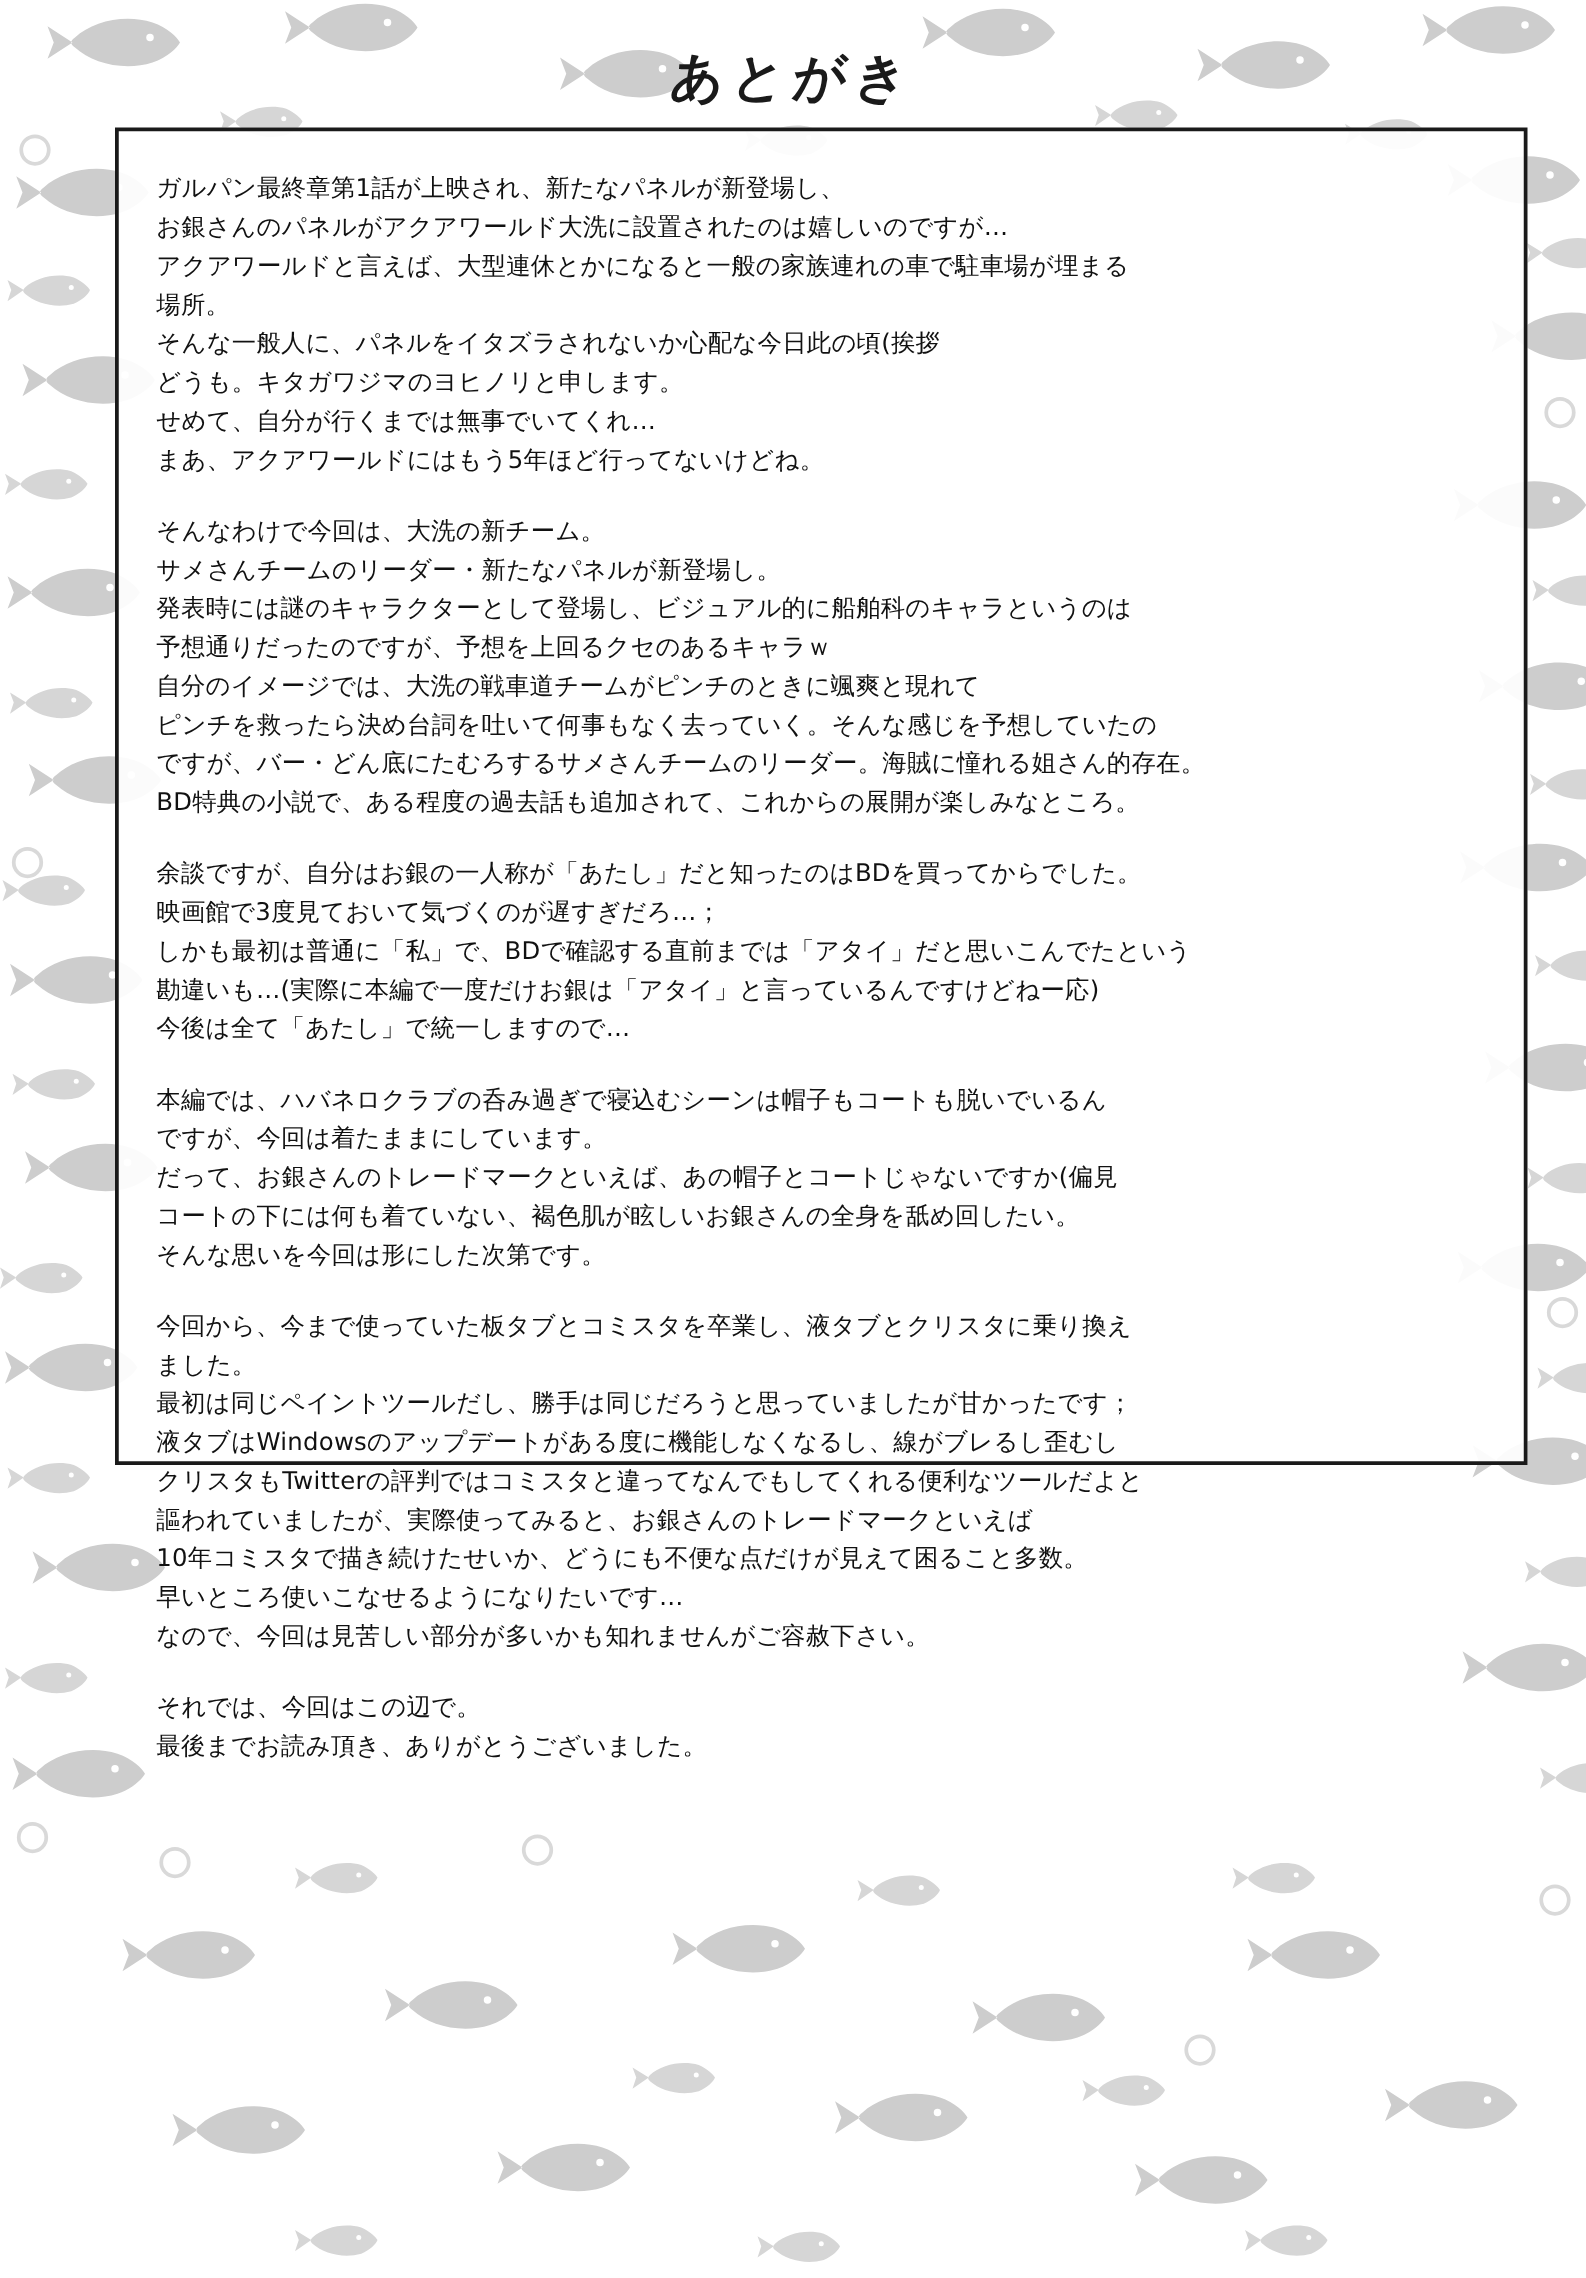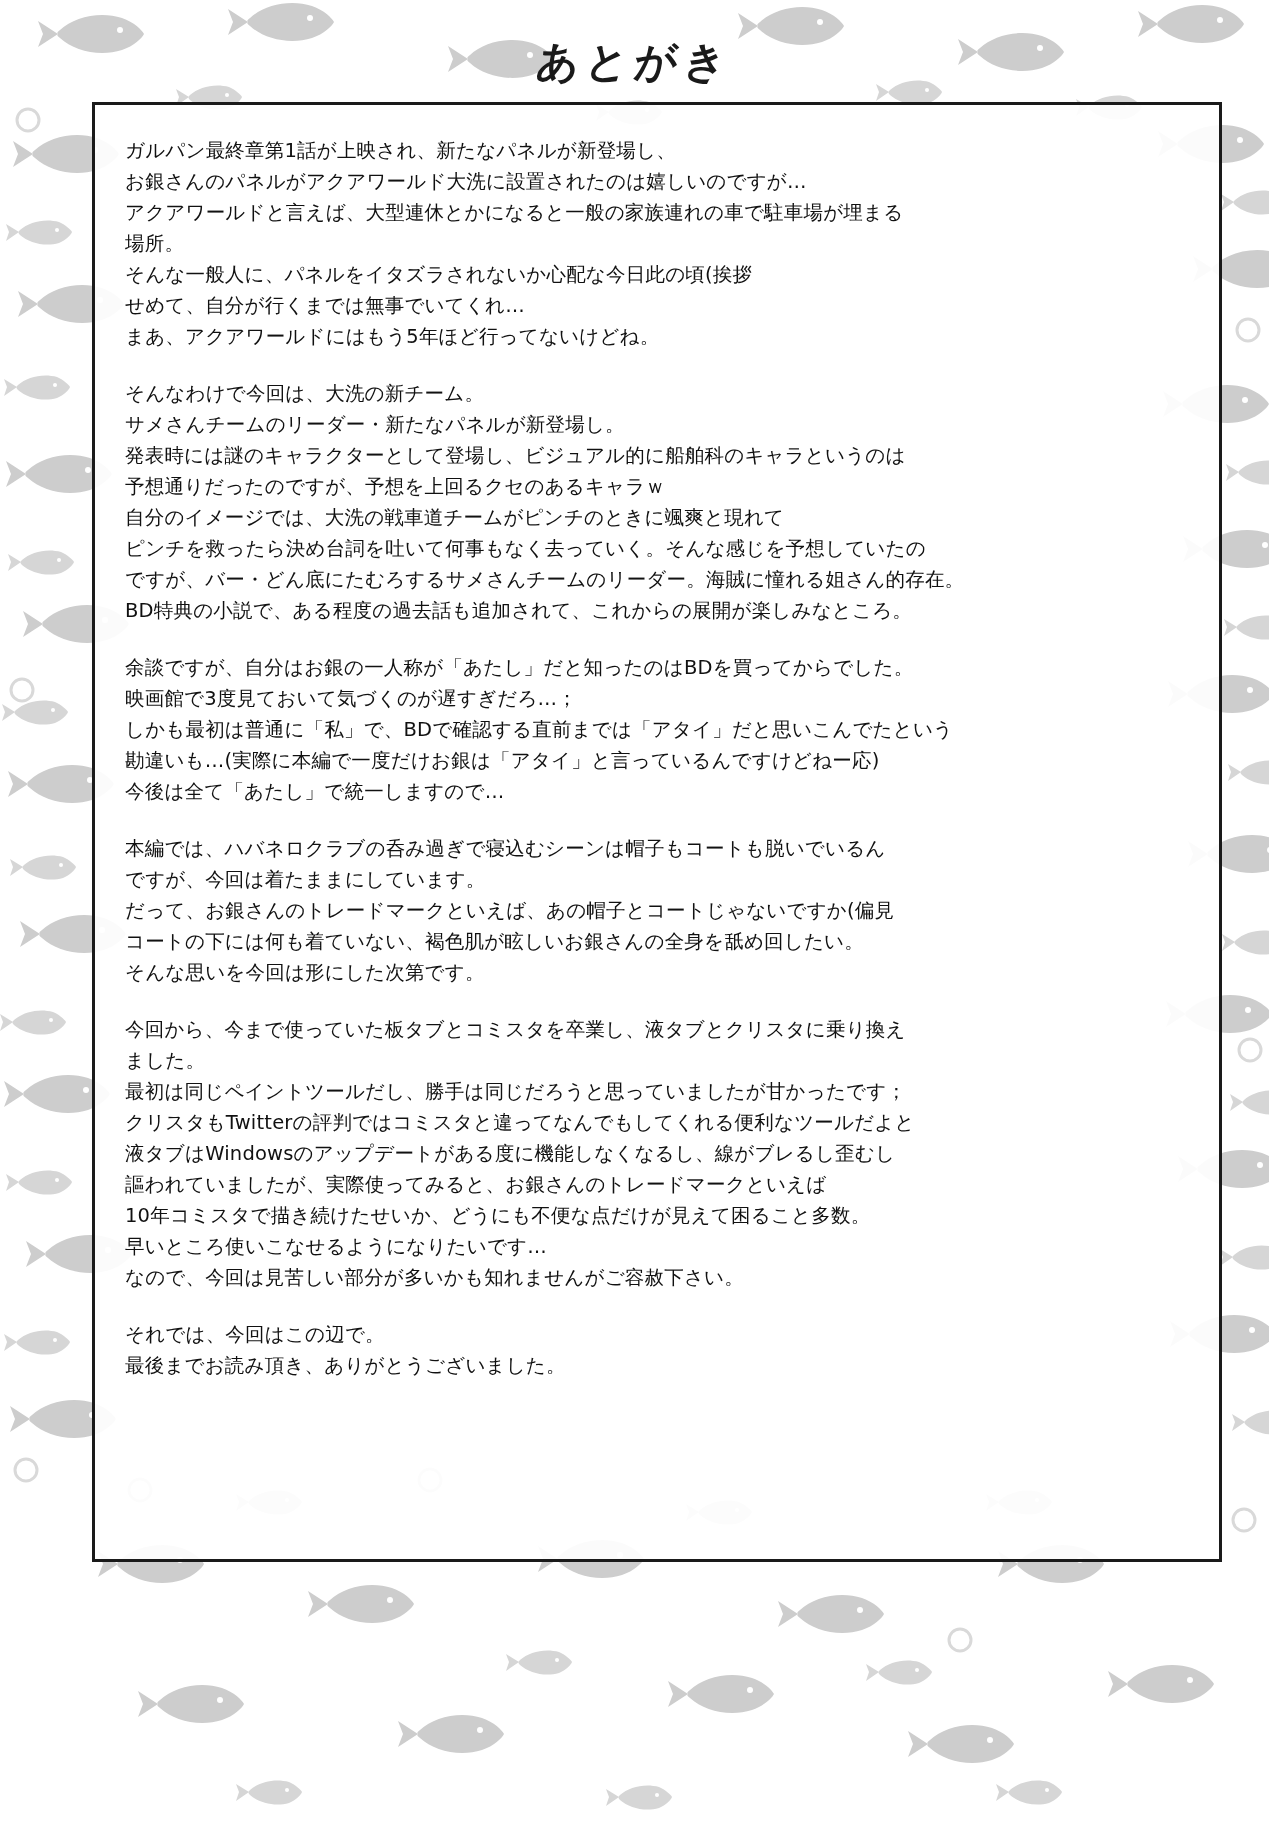--- a/index.html
+++ b/index.html
@@ -39,21 +39,21 @@
     z-index: 3;
     transform: skewX(-5deg);
   }
 
   
   .text-frame {
     position: absolute;
     left: 92px;
     top: 102px;
     width: 1130px;
-    height: 1460px;
+    height: 1070px;
     border: 3px solid #1a1a1a;
     background: rgba(255,255,255,0.92);
     box-sizing: border-box;
     z-index: 2;
   }
 
   .text-body {
     position: absolute;
     left: 30px;
     top: 30px;
@@ -179,20 +179,21 @@
 
 <div class="text-frame">
   <div class="text-body">
 
     <div class="para">
       <div class="line">ガルパン最終章第1話が上映され、新たなパネルが新登場し、</div>
       <div class="line">お銀さんのパネルがアクアワールド大洗に設置されたのは嬉しいのですが…</div>
       <div class="line">アクアワールドと言えば、大型連休とかになると一般の家族連れの車で駐車場が埋まる</div>
       <div class="line">場所。</div>
       <div class="line">そんな一般人に、パネルをイタズラされないか心配な今日此の頃(挨拶</div>
+      <div class="line">どうも。キタガワジマのヨヒノリと申します。</div>
       <div class="line">せめて、自分が行くまでは無事でいてくれ…</div>
       <div class="line">まあ、アクアワールドにはもう5年ほど行ってないけどね。</div>
     </div>
 
     <div class="para">
       <div class="line">そんなわけで今回は、大洗の新チーム。</div>
       <div class="line">サメさんチームのリーダー・新たなパネルが新登場し。</div>
       <div class="line">発表時には謎のキャラクターとして登場し、ビジュアル的に船舶科のキャラというのは</div>
       <div class="line">予想通りだったのですが、予想を上回るクセのあるキャラｗ</div>
       <div class="line">自分のイメージでは、大洗の戦車道チームがピンチのときに颯爽と現れて</div>
@@ -214,22 +215,22 @@
       <div class="line">ですが、今回は着たままにしています。</div>
       <div class="line">だって、お銀さんのトレードマークといえば、あの帽子とコートじゃないですか(偏見</div>
       <div class="line">コートの下には何も着ていない、褐色肌が眩しいお銀さんの全身を舐め回したい。</div>
       <div class="line">そんな思いを今回は形にした次第です。</div>
     </div>
 
     <div class="para">
       <div class="line">今回から、今まで使っていた板タブとコミスタを卒業し、液タブとクリスタに乗り換え</div>
       <div class="line">ました。</div>
       <div class="line">最初は同じペイントツールだし、勝手は同じだろうと思っていましたが甘かったです；</div>
+      <div class="line">液タブはWindowsのアップデートがある度に機能しなくなるし、線がブレるし歪むし</div>
       <div class="line">クリスタもTwitterの評判ではコミスタと違ってなんでもしてくれる便利なツールだよと</div>
-      <div class="line">液タブはWindowsのアップデートがある度に機能しなくなるし、線がブレるし歪むし</div>
       <div class="line">謳われていましたが、実際使ってみると、お銀さんのトレードマークといえば</div>
       <div class="line">10年コミスタで描き続けたせいか、どうにも不便な点だけが見えて困ること多数。</div>
       <div class="line">早いところ使いこなせるようになりたいです…</div>
       <div class="line">なので、今回は見苦しい部分が多いかも知れませんがご容赦下さい。</div>
     </div>
 
     <div class="para">
       <div class="line">それでは、今回はこの辺で。</div>
       <div class="line">最後までお読み頂き、ありがとうございました。</div>
     </div>

